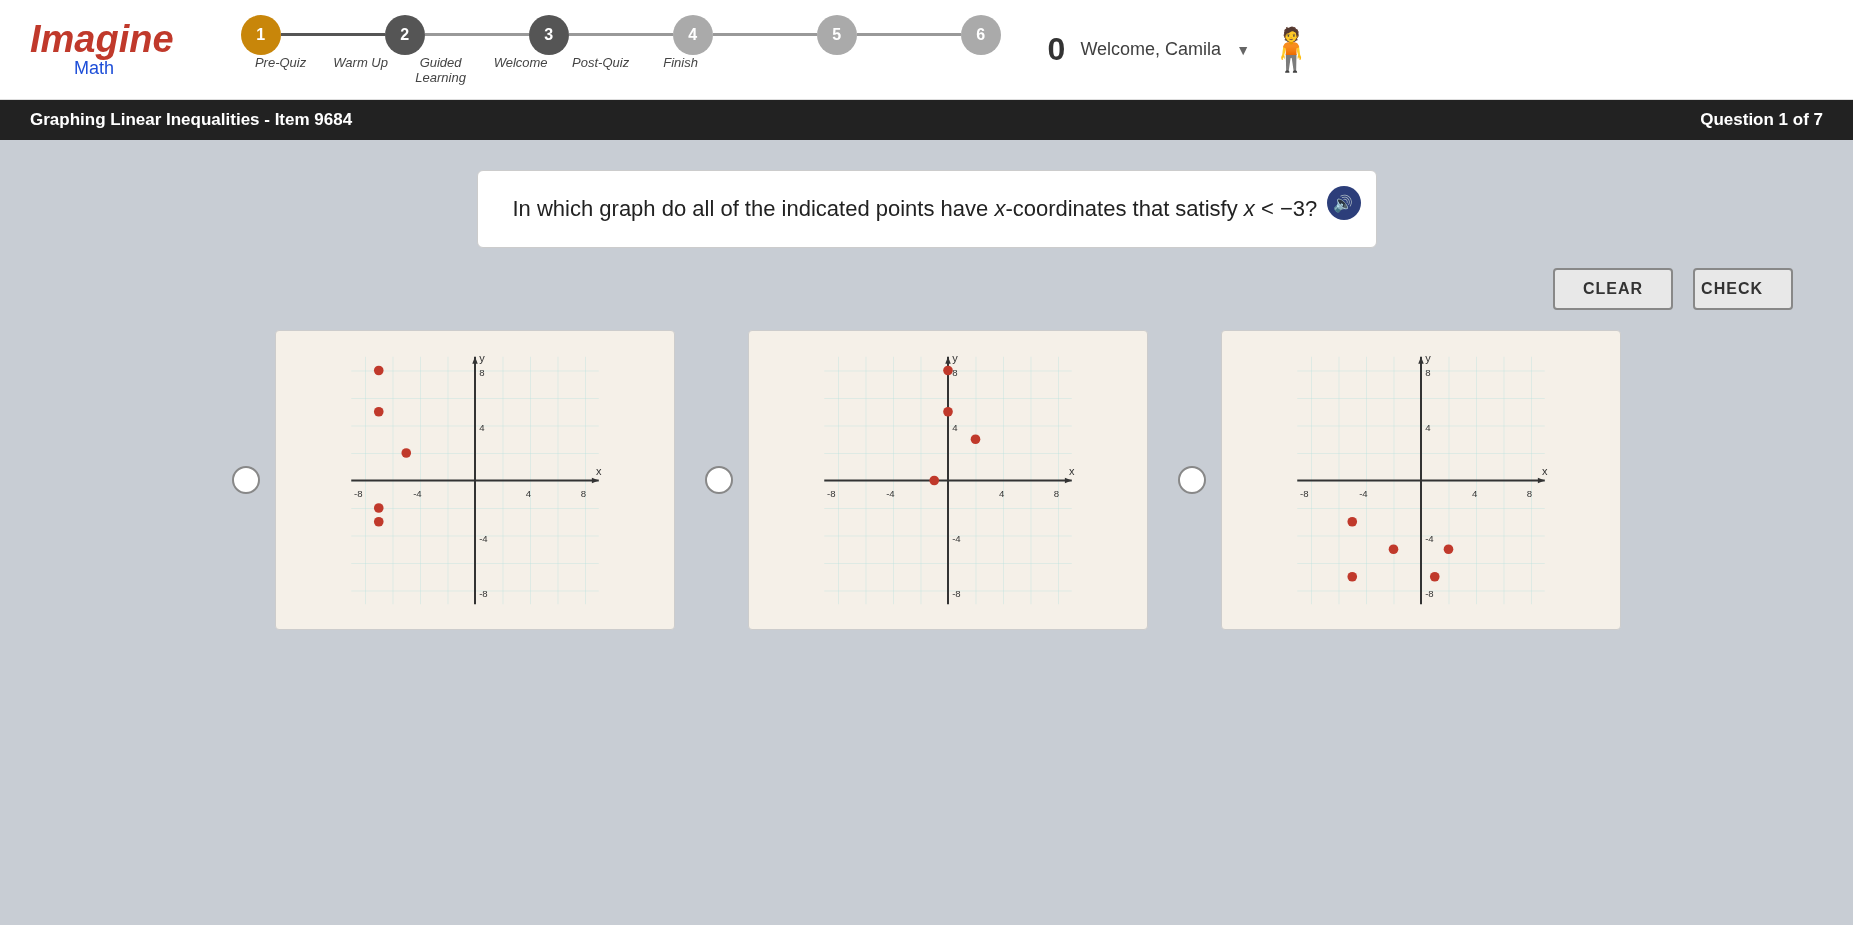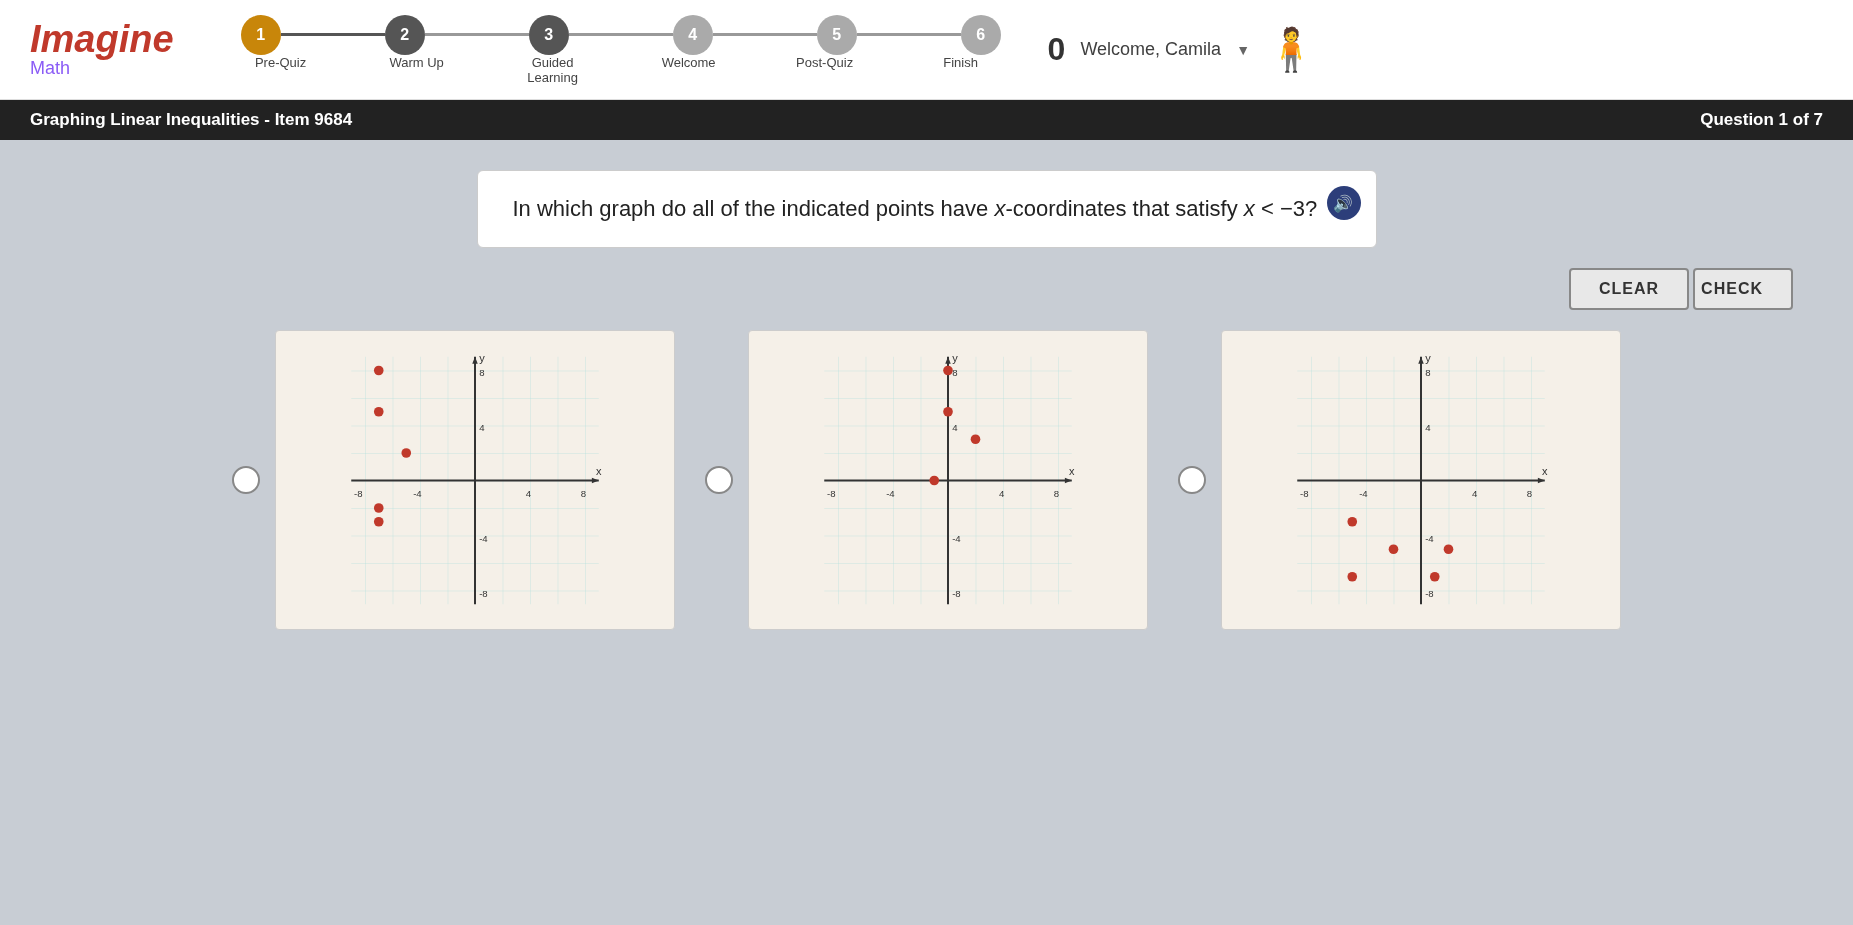--- a/index.html
+++ b/index.html
@@ -10,21 +10,21 @@
       background: #fff;
       display: flex;
       align-items: center;
       padding: 10px 30px;
       border-bottom: 1px solid #ddd;
       height: 100px;
       gap: 27px;
     }
     .logo-area { display: flex; flex-direction: column; margin-right: 40px; }
     .logo-imagine { color: #c0392b; font-size: 38px; font-weight: bold; font-style: italic; line-height: 1; }
-    .logo-math { color: #8b5cf6; font-size: 18px; }
+    .logo-math { color: #1d4ed8; font-size: 18px; margin-left: 44px; }
     .step-circle {
       width: 40px; height: 40px;
       border-radius: 50%;
       display: flex; align-items: center; justify-content: center;
       font-weight: bold; font-size: 16px;
       position: relative;
       z-index: 1;
     }
     .step-circle.active { background: #c8860a; color: #fff; }
     .step-circle.completed { background: #555; color: #fff; }
@@ -80,21 +80,21 @@
       border-radius: 50%;
       display: flex; align-items: center; justify-content: center;
       color: #fff;
       font-size: 16px;
       cursor: pointer;
     }
 
     .action-buttons {
       display: flex;
       justify-content: flex-end;
-      gap: 4px;
+      gap: 20px;
       margin-bottom: 20px;
       padding-right: 0;
     }
     .btn-clear, .btn-check {
       padding: 10px 28px;
       font-size: 16px;
       font-weight: bold;
       border: 2px solid #888;
       background: #e8e8e8;
       color: #333;
@@ -152,22 +152,23 @@
       display: flex;
       align-items: center;
       width: 760px;
     }
     .step-spacer { flex: 1; height: 3px; background: #999; }
     .step-spacer.done { background: #555; }
 
     .labels-row {
       display: flex;
       width: 760px;
-      justify-content: space-between;
+      justify-content: flex-start;
       padding: 0 0;
+      font-style: italic;
     }
     .lbl { font-size: 13px; color: #444; text-align: center; width: 80px; }
   </style>
 </head>
 <body>
 
 <div class="header">
   <div class="logo-area">
     <span class="logo-imagine">Imagine</span>
     <span class="logo-math">Math</span>

